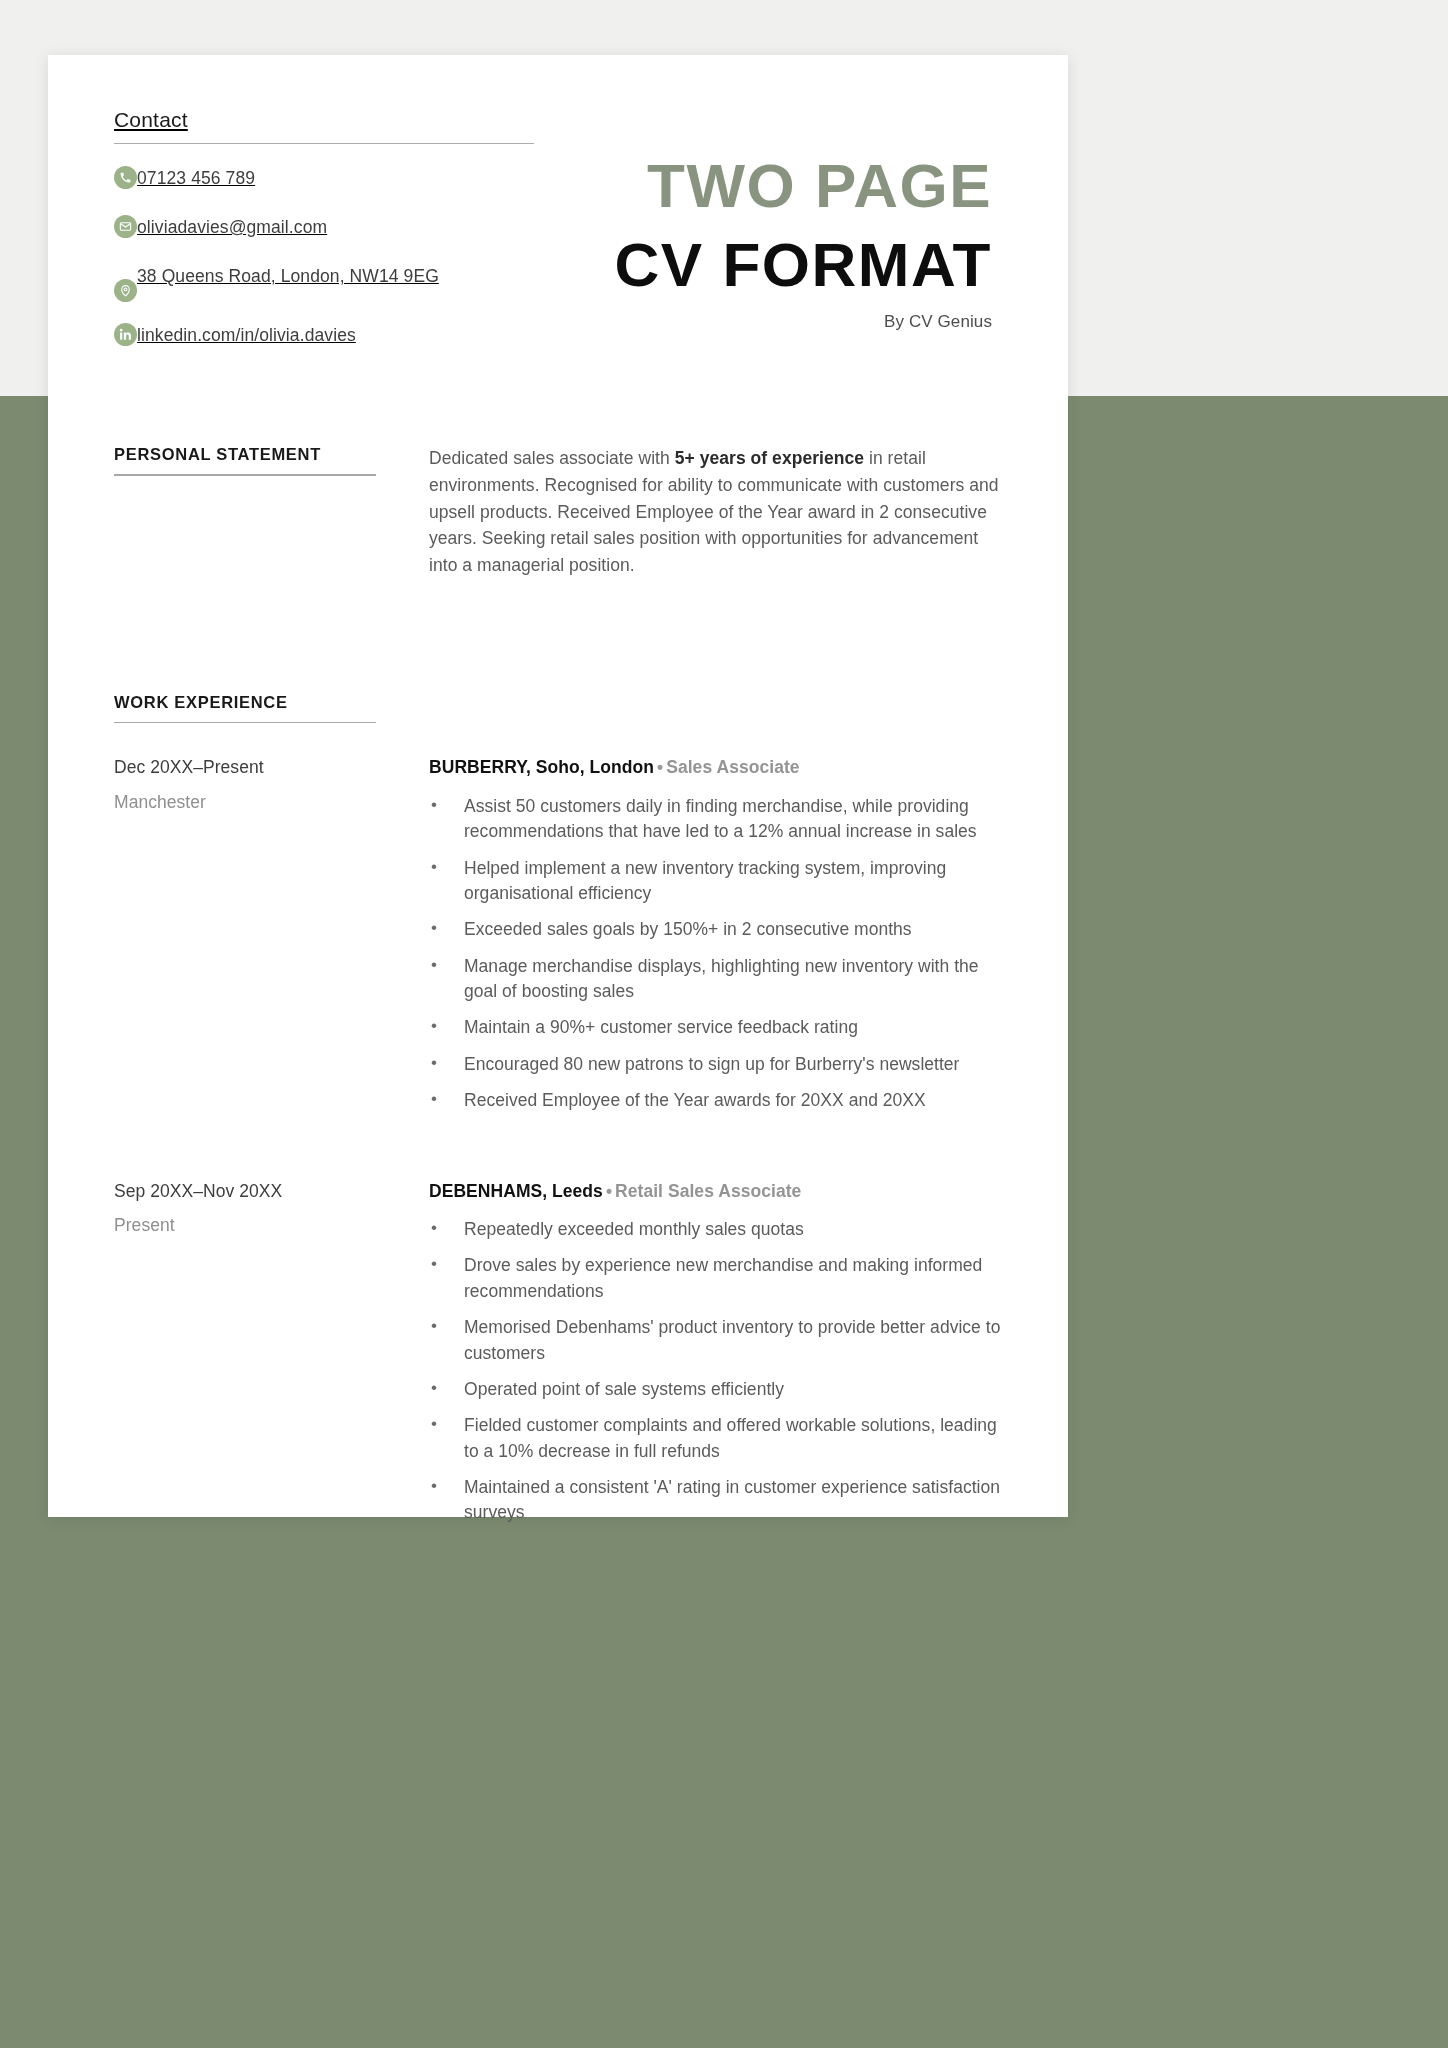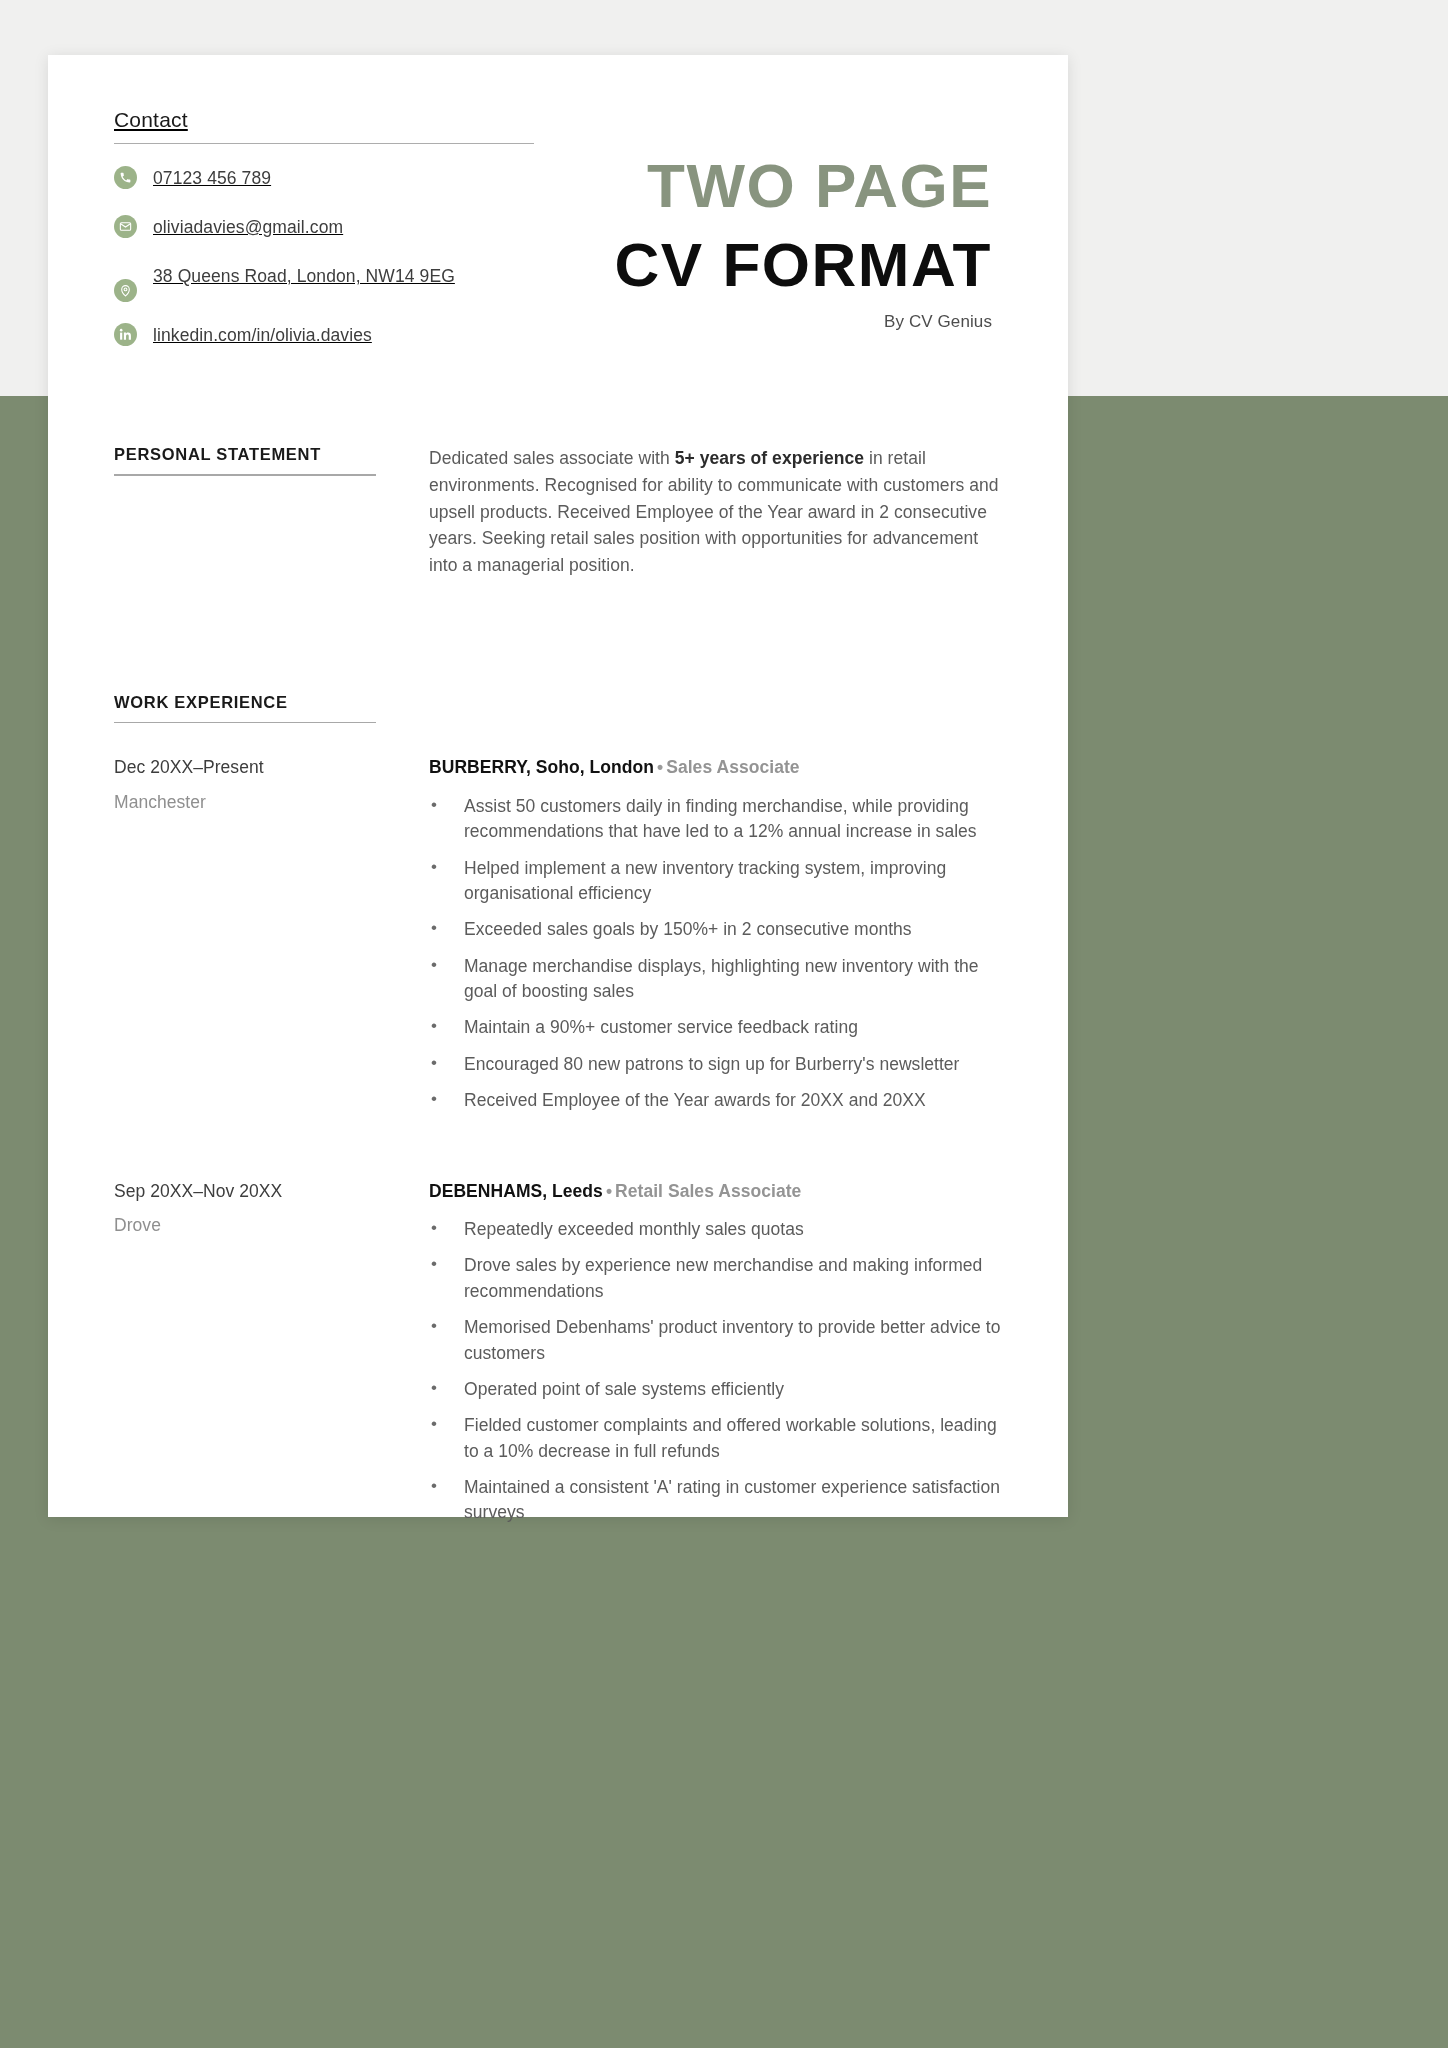--- a/index.html
+++ b/index.html
@@ -33,21 +33,21 @@
     display:flex; align-items:flex-start; margin-bottom:18px;
   }
   .cicon {
     width:23px; height:23px; border-radius:50%;
     background:#9cb389; flex:0 0 23px;
     display:flex; align-items:center; justify-content:center;
     margin-top:3px;
   }
   .cicon svg { display:block; }
   .ctext {
-    margin-left:16px; font-size:17.5px; color:#3d3d3d;
+    font-size:17.5px; color:#3d3d3d;
     line-height:1.78; letter-spacing:0.1px;
   }
   .addr-row .cicon { margin-top:18px; }
 
   .title-block {
     position:absolute; right:76px; top:100px; text-align:right; width:620px;
   }
   .title-l1 {
     font-size:62px; font-weight:700; color:#88947f;
     letter-spacing:1.5px; line-height:1.0;
@@ -203,21 +203,21 @@
         <li>Maintain a 90%+ customer service feedback rating</li>
         <li>Encouraged 80 new patrons to sign up for Burberry's newsletter</li>
         <li>Received Employee of the Year awards for 20XX and 20XX</li>
       </ul>
     </div>
   </div>
 
   <div class="job" id="job-2">
     <div class="job-left">
       <div class="job-date">Sep 20XX–Nov 20XX</div>
-      <div class="job-loc">Drove</div>
+      <div class="job-loc">Present</div>
     </div>
     <div class="job-right">
       <div class="job-title"><span>DEBENHAMS, Leeds</span><span class="sep">•</span><span class="role">Retail Sales Associate</span></div>
       <ul class="bullets">
         <li>Repeatedly exceeded monthly sales quotas</li>
         <li>Drove sales by experience new merchandise and making informed recommendations</li>
         <li>Memorised Debenhams' product inventory to provide better advice to customers</li>
         <li>Operated point of sale systems efficiently</li>
         <li>Fielded customer complaints and offered workable solutions, leading to a 10% decrease in full refunds</li>
         <li>Maintained a consistent 'A' rating in customer experience satisfaction surveys</li>

